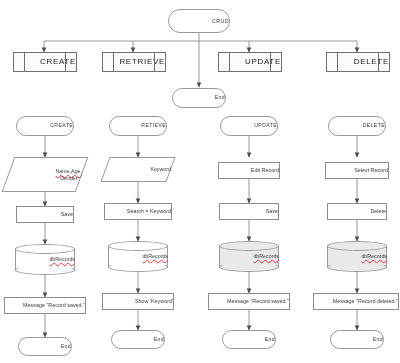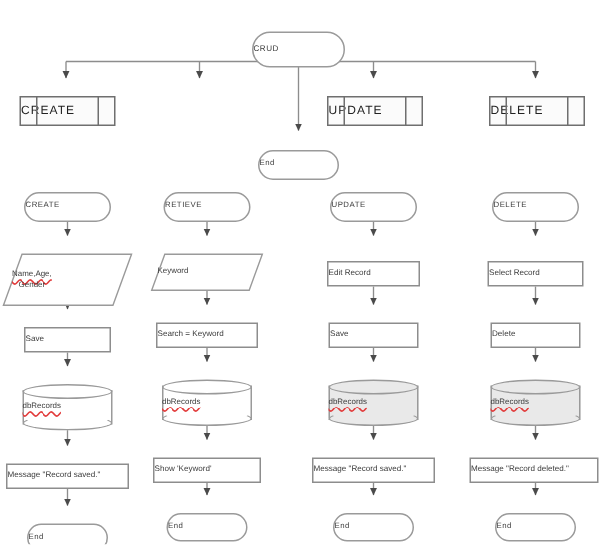--- a/index.html
+++ b/index.html
@@ -23,25 +23,24 @@
     width: 400px; height: 363px;
     pointer-events: none;
   }
 
   
   .node {
     position: absolute;
     box-sizing: border-box;
     display: flex;
     align-items: center;
-    justify-content: flex-start;
+    justify-content: flex-end;
     text-align: center;
     color: #3b3b3b;
     line-height: 1.15;
-    margin-top: 12px;
   }
   .node .lbl { display: block; }
 
   
   .terminator {
     border: 1px solid #9a9a9a;
     border-radius: 999px;
     background: #ffffff;
     font-size: 5.2px;
     letter-spacing: .35px;
@@ -173,20 +172,23 @@
     </g>
   </svg>
 
   <div class="node terminator big" style="left:168px;top:9px;width:62px;height:24px;">
     <span class="lbl">CRUD</span>
   </div>
 
   <div class="node predef" style="left:13px;top:52px;width:64px;height:20px;">
     <span class="lbl">CREATE</span>
   </div>
+  <div class="node predef" style="left:102px;top:52px;width:64px;height:20px;">
+    <span class="lbl">RETRIEVE</span>
+  </div>
   <div class="node predef" style="left:218px;top:52px;width:64px;height:20px;">
     <span class="lbl">UPDATE</span>
   </div>
   <div class="node predef" style="left:326px;top:52px;width:64px;height:20px;">
     <span class="lbl">DELETE</span>
   </div>
 
   <div class="node terminator" style="left:172px;top:88px;width:54px;height:20px;">
     <span class="lbl">End</span>
   </div>

